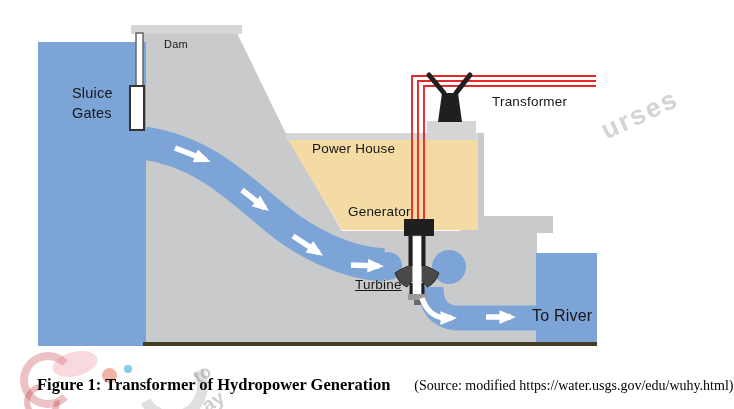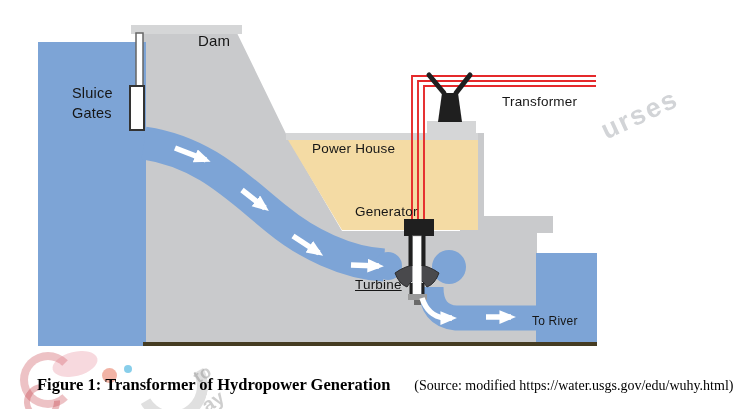--- a/index.html
+++ b/index.html
@@ -15,27 +15,27 @@
   .waterfill{fill:var(--water);}
   .waterstroke{fill:none;stroke:var(--water);}
   .dark{fill:var(--dark);}
   .wire{fill:none;stroke:var(--wire);stroke-width:1.9;}
   .horn{fill:none;stroke:var(--dark);stroke-width:5;stroke-linecap:round;}
   .flow{fill:none;stroke:#ffffff;stroke-width:5.5;}
   .blade{fill:#49494c;stroke:#2c2c2e;stroke-width:1;}
 
   .lbl{position:absolute;color:#161616;font-size:13.5px;line-height:1.2;
        white-space:nowrap;letter-spacing:.2px;}
-  .lbl-dam{left:164px;top:32px;font-size:15px;margin-left:34px;}
+  .lbl-dam{left:164px;top:38px;font-size:11px;}
   .lbl-sluice{left:72px;top:83px;width:58px;white-space:normal;font-size:14.5px;line-height:20px;}
   .lbl-ph{left:312px;top:141px;}
-  .lbl-gen{left:348px;top:204px;margin-left:7px;}
+  .lbl-gen{left:348px;top:204px;}
   .lbl-turb{left:355px;top:277px;text-decoration:underline;}
-  .lbl-trans{left:492px;top:94px;margin-left:10px;}
-  .lbl-river{left:532px;top:314px;font-size:12px;}
+  .lbl-trans{left:492px;top:94px;}
+  .lbl-river{left:532px;top:306px;font-size:16px;}
 
   .wm-courses{position:absolute;left:596px;top:118px;color:#d2d4d7;font-size:27px;
       font-weight:600;letter-spacing:2px;transform:rotate(-25deg);transform-origin:left top;}
   .wm-txt{position:absolute;color:rgba(125,125,125,.38);font-weight:600;}
   .wm-to{left:194px;top:364px;font-size:18px;transform:rotate(-33deg);}
   .wm-ay{left:202px;top:390px;font-size:20px;transform:rotate(-33deg);}
   .wm-shape{position:absolute;border-radius:50%;pointer-events:none;}
   .wm-ring1{left:20px;top:352px;width:40px;height:40px;border:8px solid rgba(200,70,80,.33);
       border-right-color:transparent;}
   .wm-ring2{left:24px;top:384px;width:24px;height:24px;border:6px solid rgba(195,60,70,.35);

